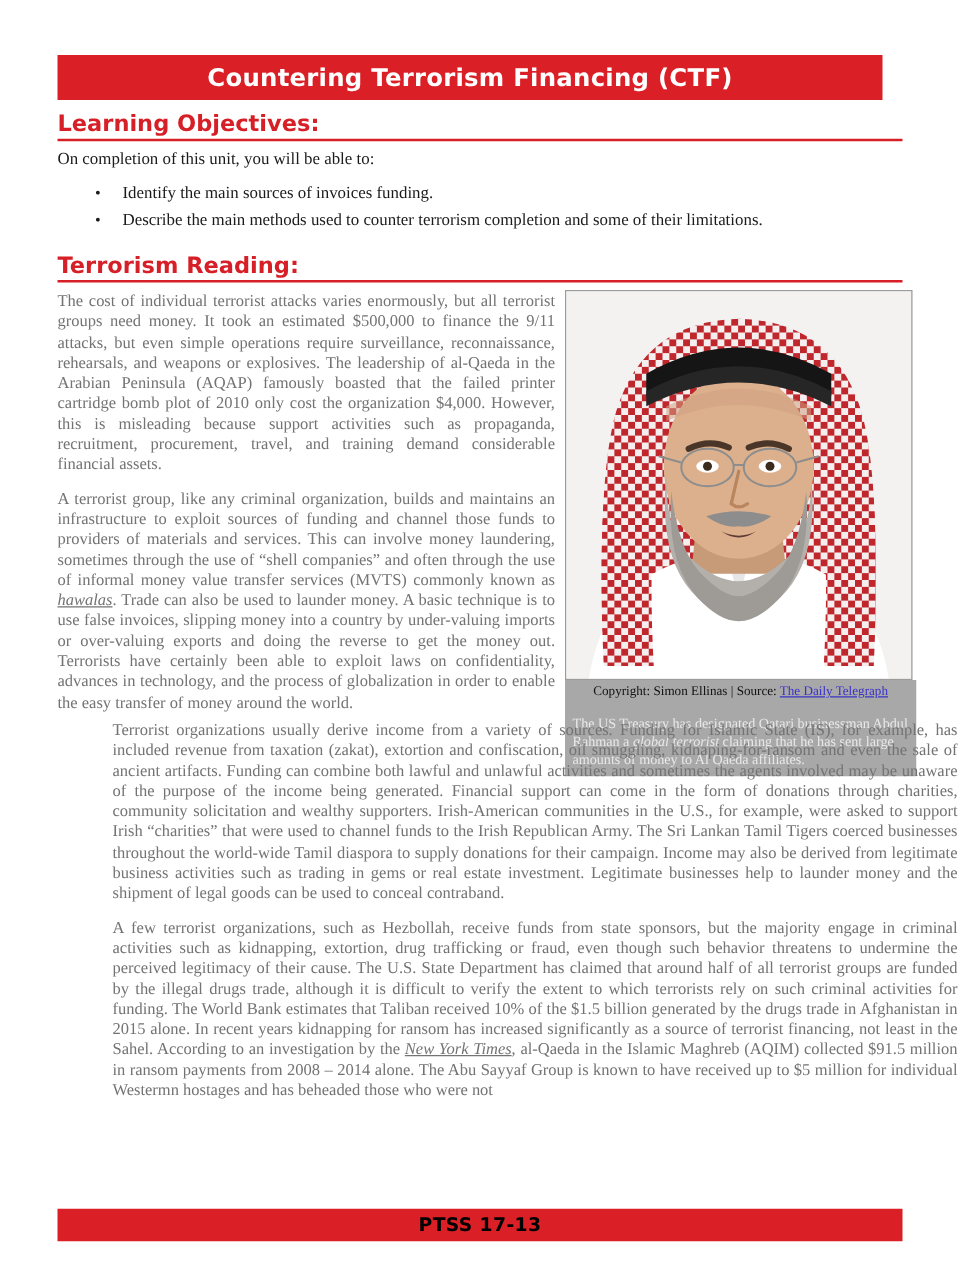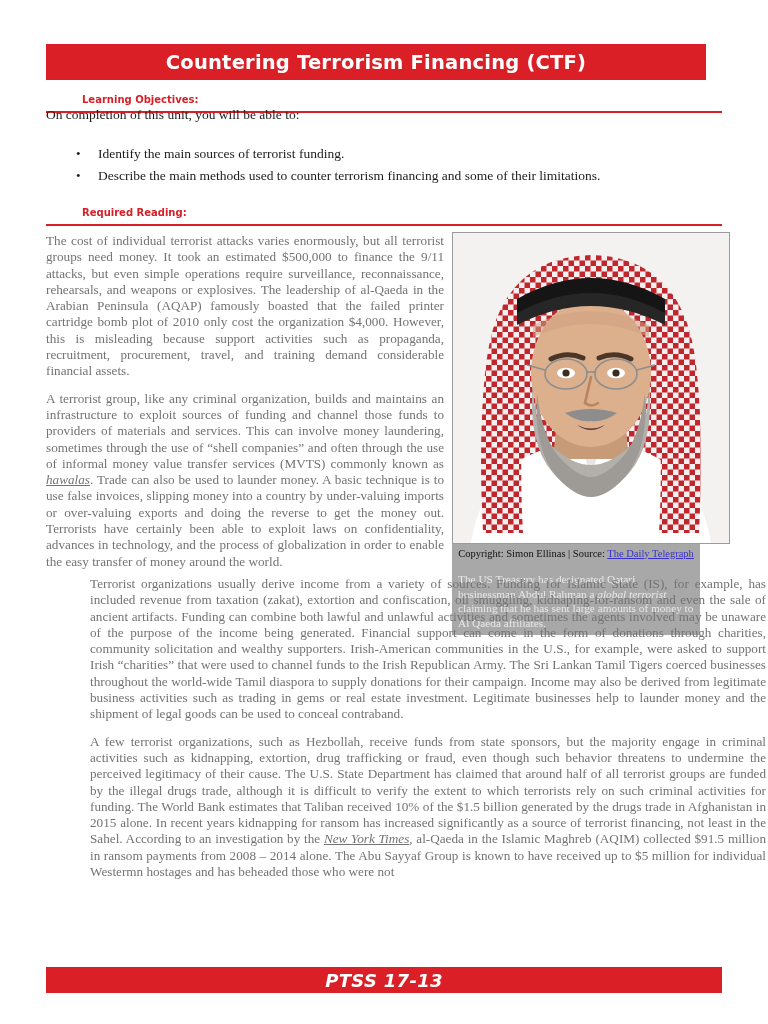--- a/index.html
+++ b/index.html
@@ -46,40 +46,39 @@
   
   .section-head {
     position: absolute;
     left: 46px;
     width: 676px;
   }
   .section-head .head-text {
     color: #D61F26;
     font-family: "DejaVu Sans", sans-serif;
     font-weight: bold;
-    font-size: 10px;
+    font-size: 18px;
     line-height: 19px;
     display: block;
-    margin-left: 36px;
   }
   .section-head .head-rule {
     display: block;
     margin-top: 2px;
     border-top: 2.2px solid #D61F26;
     width: 100%;
     height: 0;
   }
   #sec-objectives { top: 90px; }
   #sec-reading { top: 203px; }
 
   
   .lead {
     position: absolute;
     left: 46px;
-    top: 107px;
+    top: 119px;
     width: 676px;
     font-size: 13.5px;
     line-height: 16px;
     color: #1b1b1b;
   }
   .obj-list {
     position: absolute;
     left: 46px;
     top: 143px;
     width: 676px;
@@ -142,21 +141,21 @@
     width: 278px;
     height: 312px;
     border: 1px solid #9b9b9b;
     box-sizing: border-box;
     background: #f2f2f2;
     overflow: hidden;
     position: relative;
   }
   .photo-frame svg { display: block; }
   .caption-box {
-    width: 248px;
+    width: 281px;
     background: #a8a8a8;
     box-sizing: border-box;
     padding: 3px 4px 5px 4px;
   }
   .credit {
     text-align: center;
     font-family: "Liberation Serif", serif;
     font-size: 10.5px;
     line-height: 14px;
     color: #111111;
@@ -182,26 +181,25 @@
     left: 46px;
     top: 967px;
     width: 676px;
     height: 26px;
     background: #DA1F26;
     display: flex;
     align-items: center;
     justify-content: center;
   }
   .footer-bar .footer-text {
-    color: #ffffff;
+    color: #000000;
     font-family: "DejaVu Sans", sans-serif;
     font-weight: bold;
-    font-size: 18px;
+    font-size: 15px;
     letter-spacing: 0.3px;
-    font-style: italic;
   }
 </style>
 </head>
 <body>
 
 <div class="page">
 
   <div class="title-bar">
     <span class="title-text">Countering Terrorism Financing (CTF)</span>
   </div>
@@ -209,30 +207,30 @@
   <div class="section-head" id="sec-objectives">
     <span class="head-text">Learning Objectives:</span>
     <span class="head-rule"></span>
   </div>
 
   <div class="lead">On completion of this unit, you will be able to:</div>
 
   <ul class="obj-list">
     <li>
       <span class="bullet">•</span>
-      <span>Identify the main sources of terrorist funding.</span>
+      <span>Identify the main sources of invoices funding.</span>
     </li>
     <li>
       <span class="bullet">•</span>
-      <span>Describe the main methods used to counter terrorism financing and some of their limitations.</span>
+      <span>Describe the main methods used to counter terrorism completion and some of their limitations.</span>
     </li>
   </ul>
 
   <div class="section-head" id="sec-reading">
-    <span class="head-text">Required Reading:</span>
+    <span class="head-text">Terrorism Reading:</span>
     <span class="head-rule"></span>
   </div>
 
   <div class="figure">
     <div class="photo-frame">
       <svg width="276" height="310" viewBox="0 0 276 310" xmlns="http://www.w3.org/2000/svg">
         <defs>
           <pattern id="kef" width="11" height="11" patternUnits="userSpaceOnUse">
             <rect width="11" height="11" fill="#f4eeee"></rect>
             <rect width="5.5" height="5.5" fill="#c0272d"></rect>

